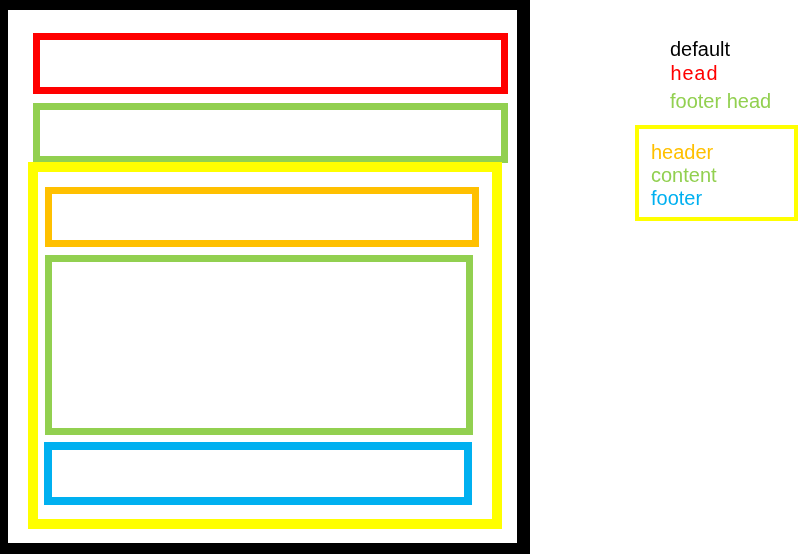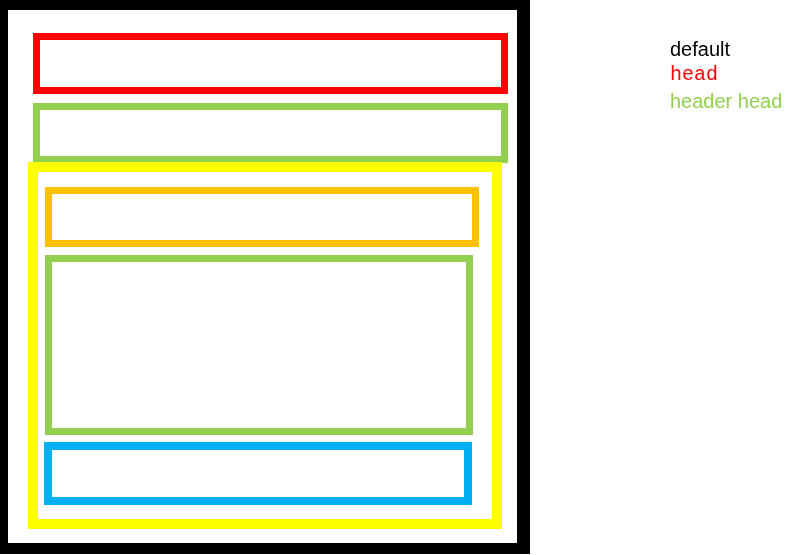--- a/index.html
+++ b/index.html
@@ -92,17 +92,22 @@
     <div class="dbox box-content-head"></div>
   </div>
   <div class="dbox box-page"></div>
   <div class="dbox box-header"></div>
   <div class="dbox box-content"></div>
   <div class="dbox box-footer"></div>
 
   <div class="legend-plain">
     <div class="c-black">default</div>
     <div class="c-red">head</div>
-    <div class="c-green">header head</div>
+    <div class="c-green">footer head</div>
   </div>
 
+  <div class="legend-boxed">
+    <div class="c-orange">header</div>
+    <div class="c-green">content</div>
+    <div class="c-blue">footer</div>
+  </div>
 
 </div>
 
 </body></html>

